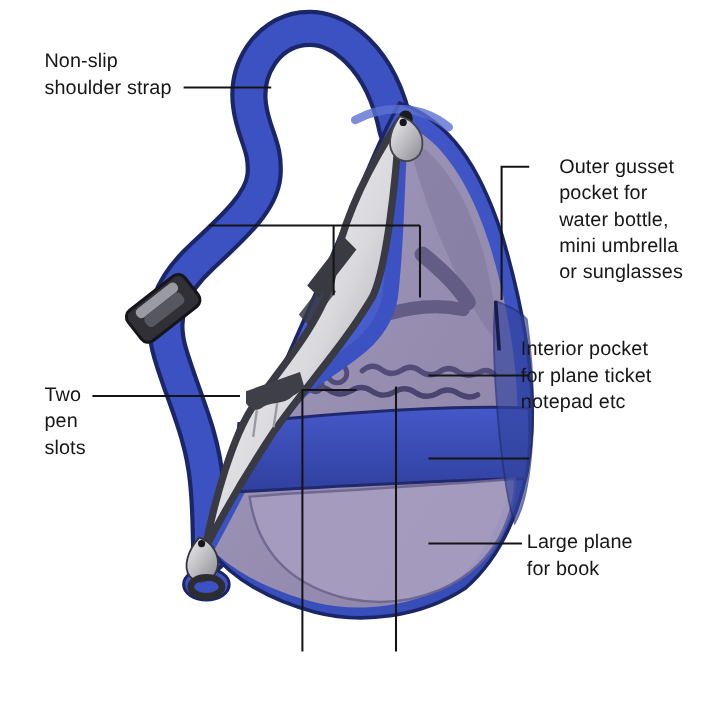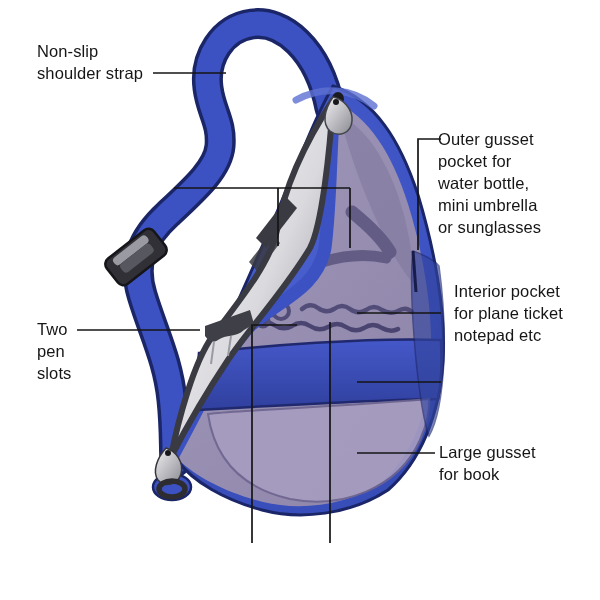--- a/index.html
+++ b/index.html
@@ -130,23 +130,23 @@
       <path d="M297,325 H252 V543"></path>
       <path d="M330,322 V543"></path>
     </g>
   </svg>
 
   <div class="lbl" style="left:37px;top:40px">Non-slip
 shoulder strap</div>
   <div class="lbl" style="left:37px;top:318px">Two
 pen
 slots</div>
-  <div class="lbl" style="left:438px;top:128px">Outer gusset
+  <div class="lbl" style="left:466px;top:128px">Outer gusset
 pocket for
 water bottle,
 mini umbrella
 or sunglasses</div>
-  <div class="lbl" style="left:454px;top:280px">Interior pocket
+  <div class="lbl" style="left:434px;top:280px">Interior pocket
 for plane ticket
 notepad etc</div>
-  <div class="lbl" style="left:439px;top:441px">Large gusset
+  <div class="lbl" style="left:439px;top:441px">Large plane
 for book</div>
 </div>
 
 </body></html>

